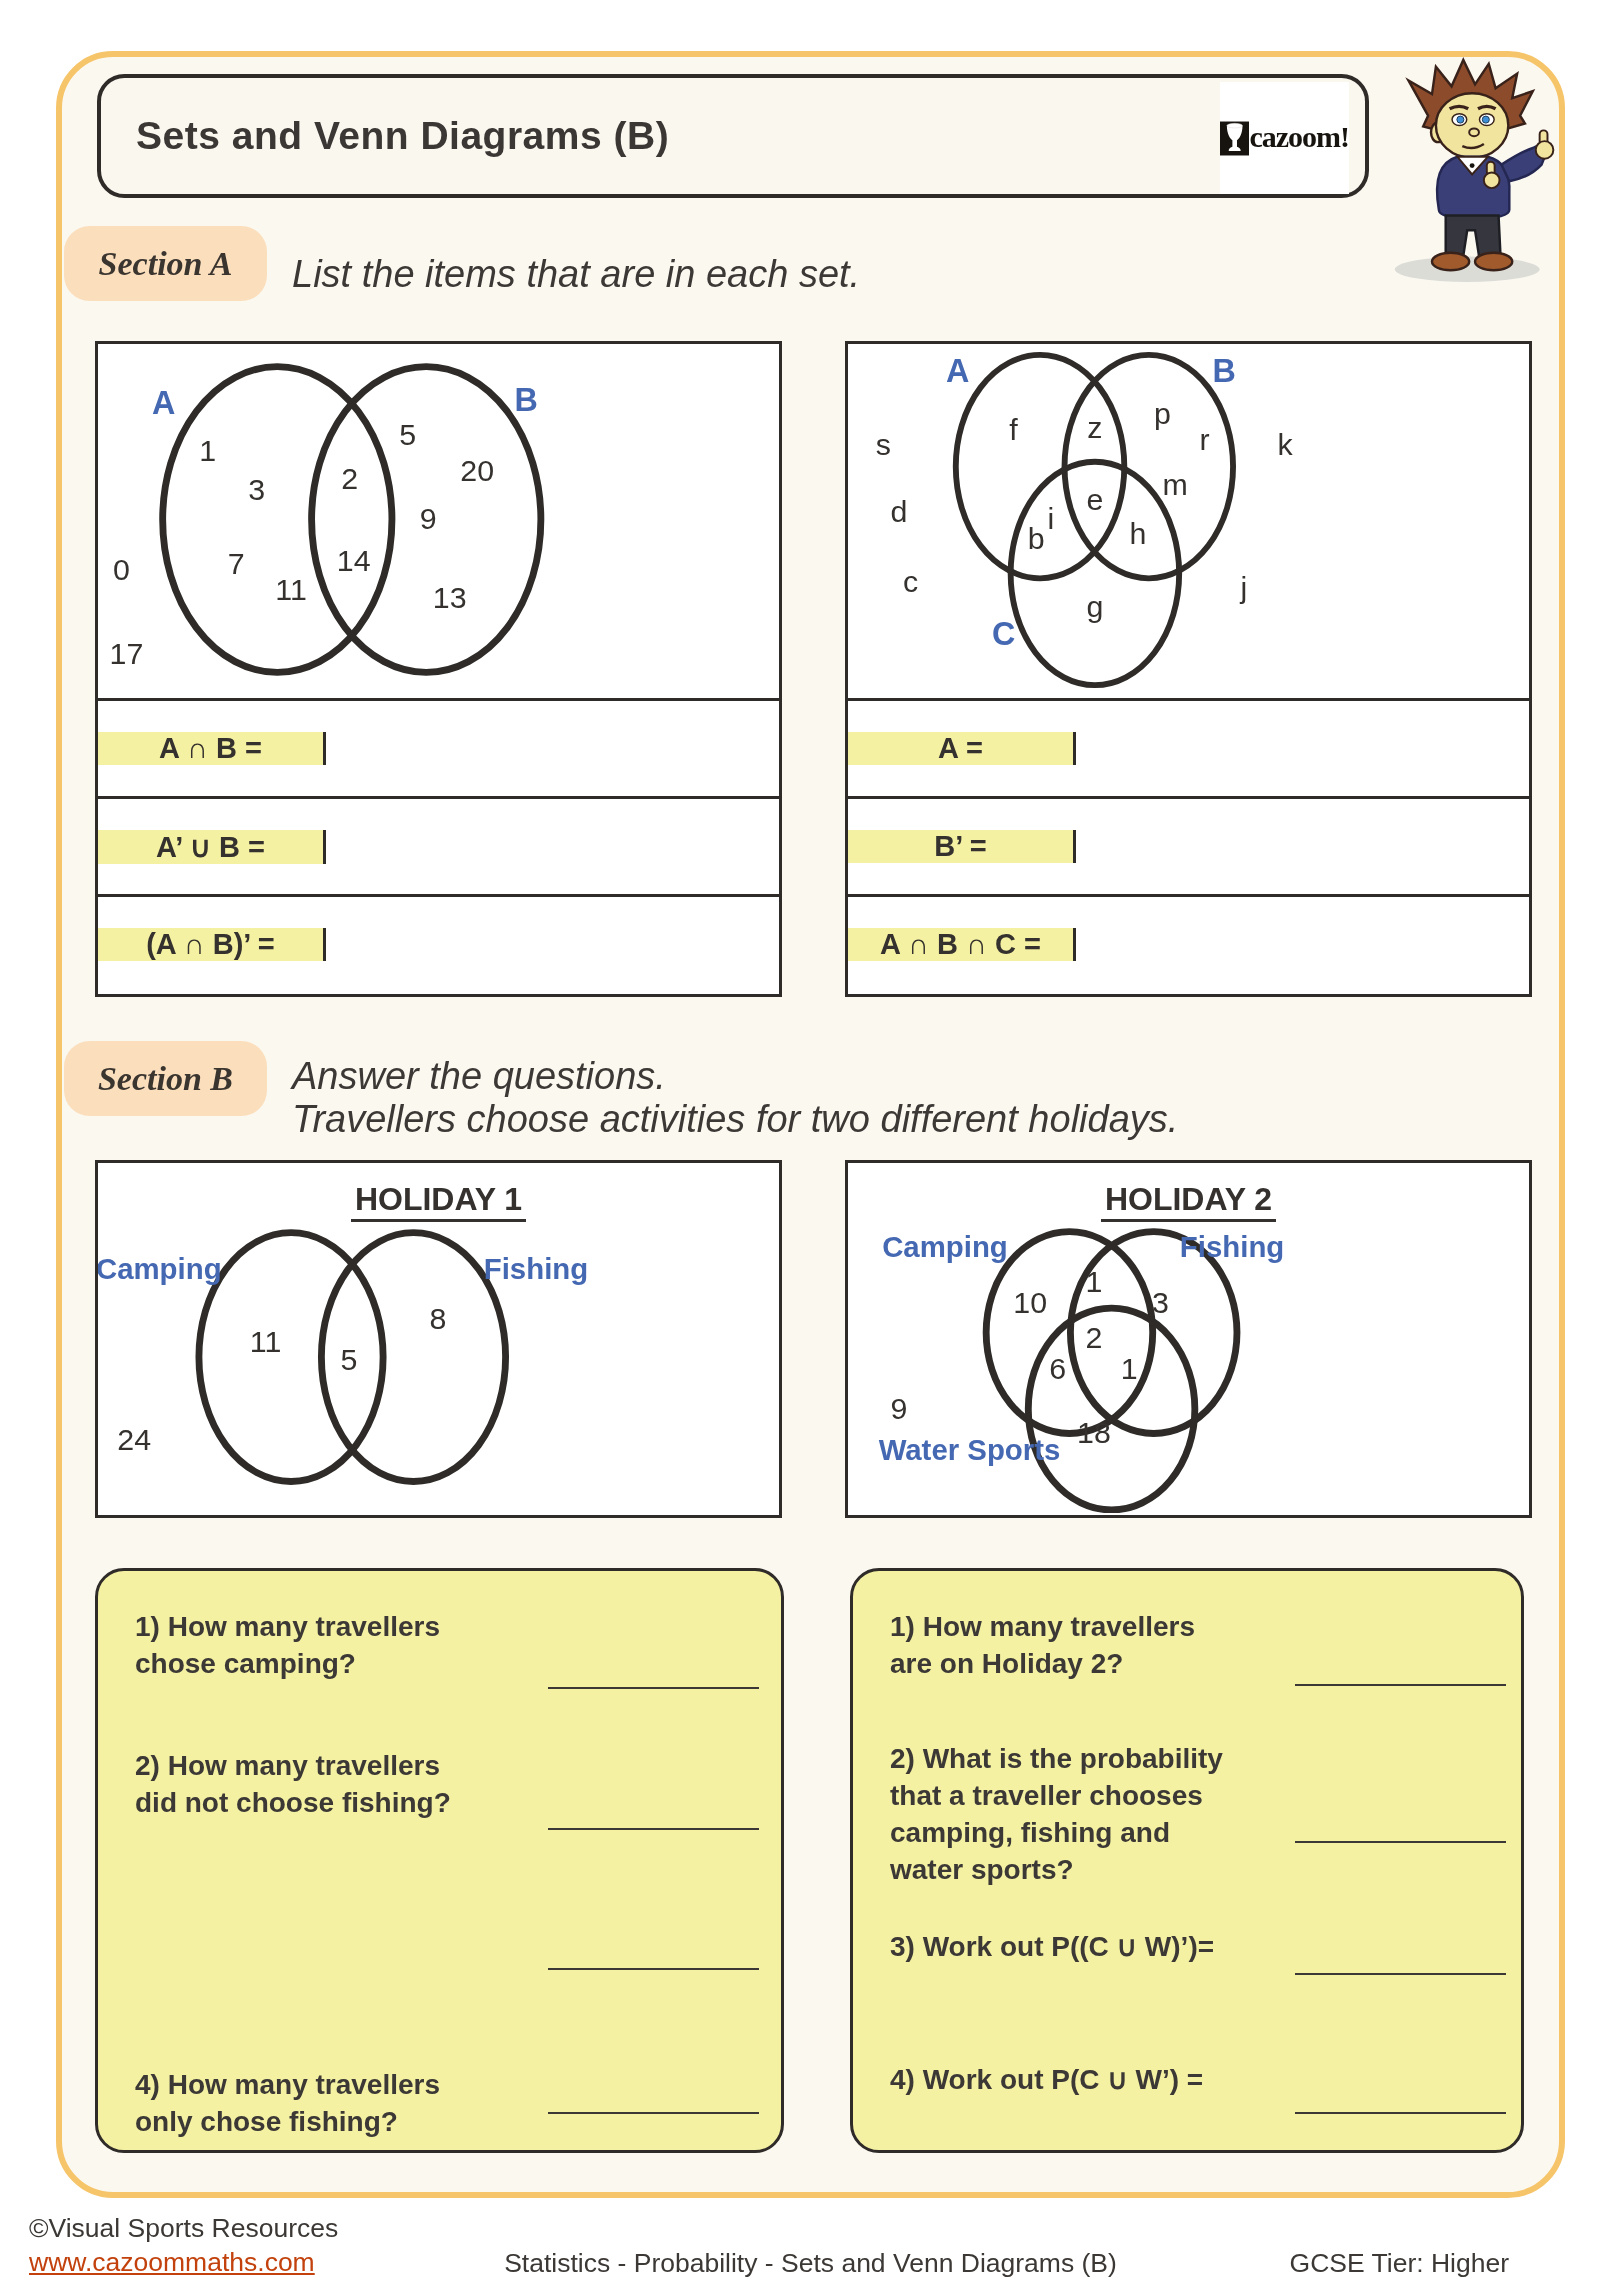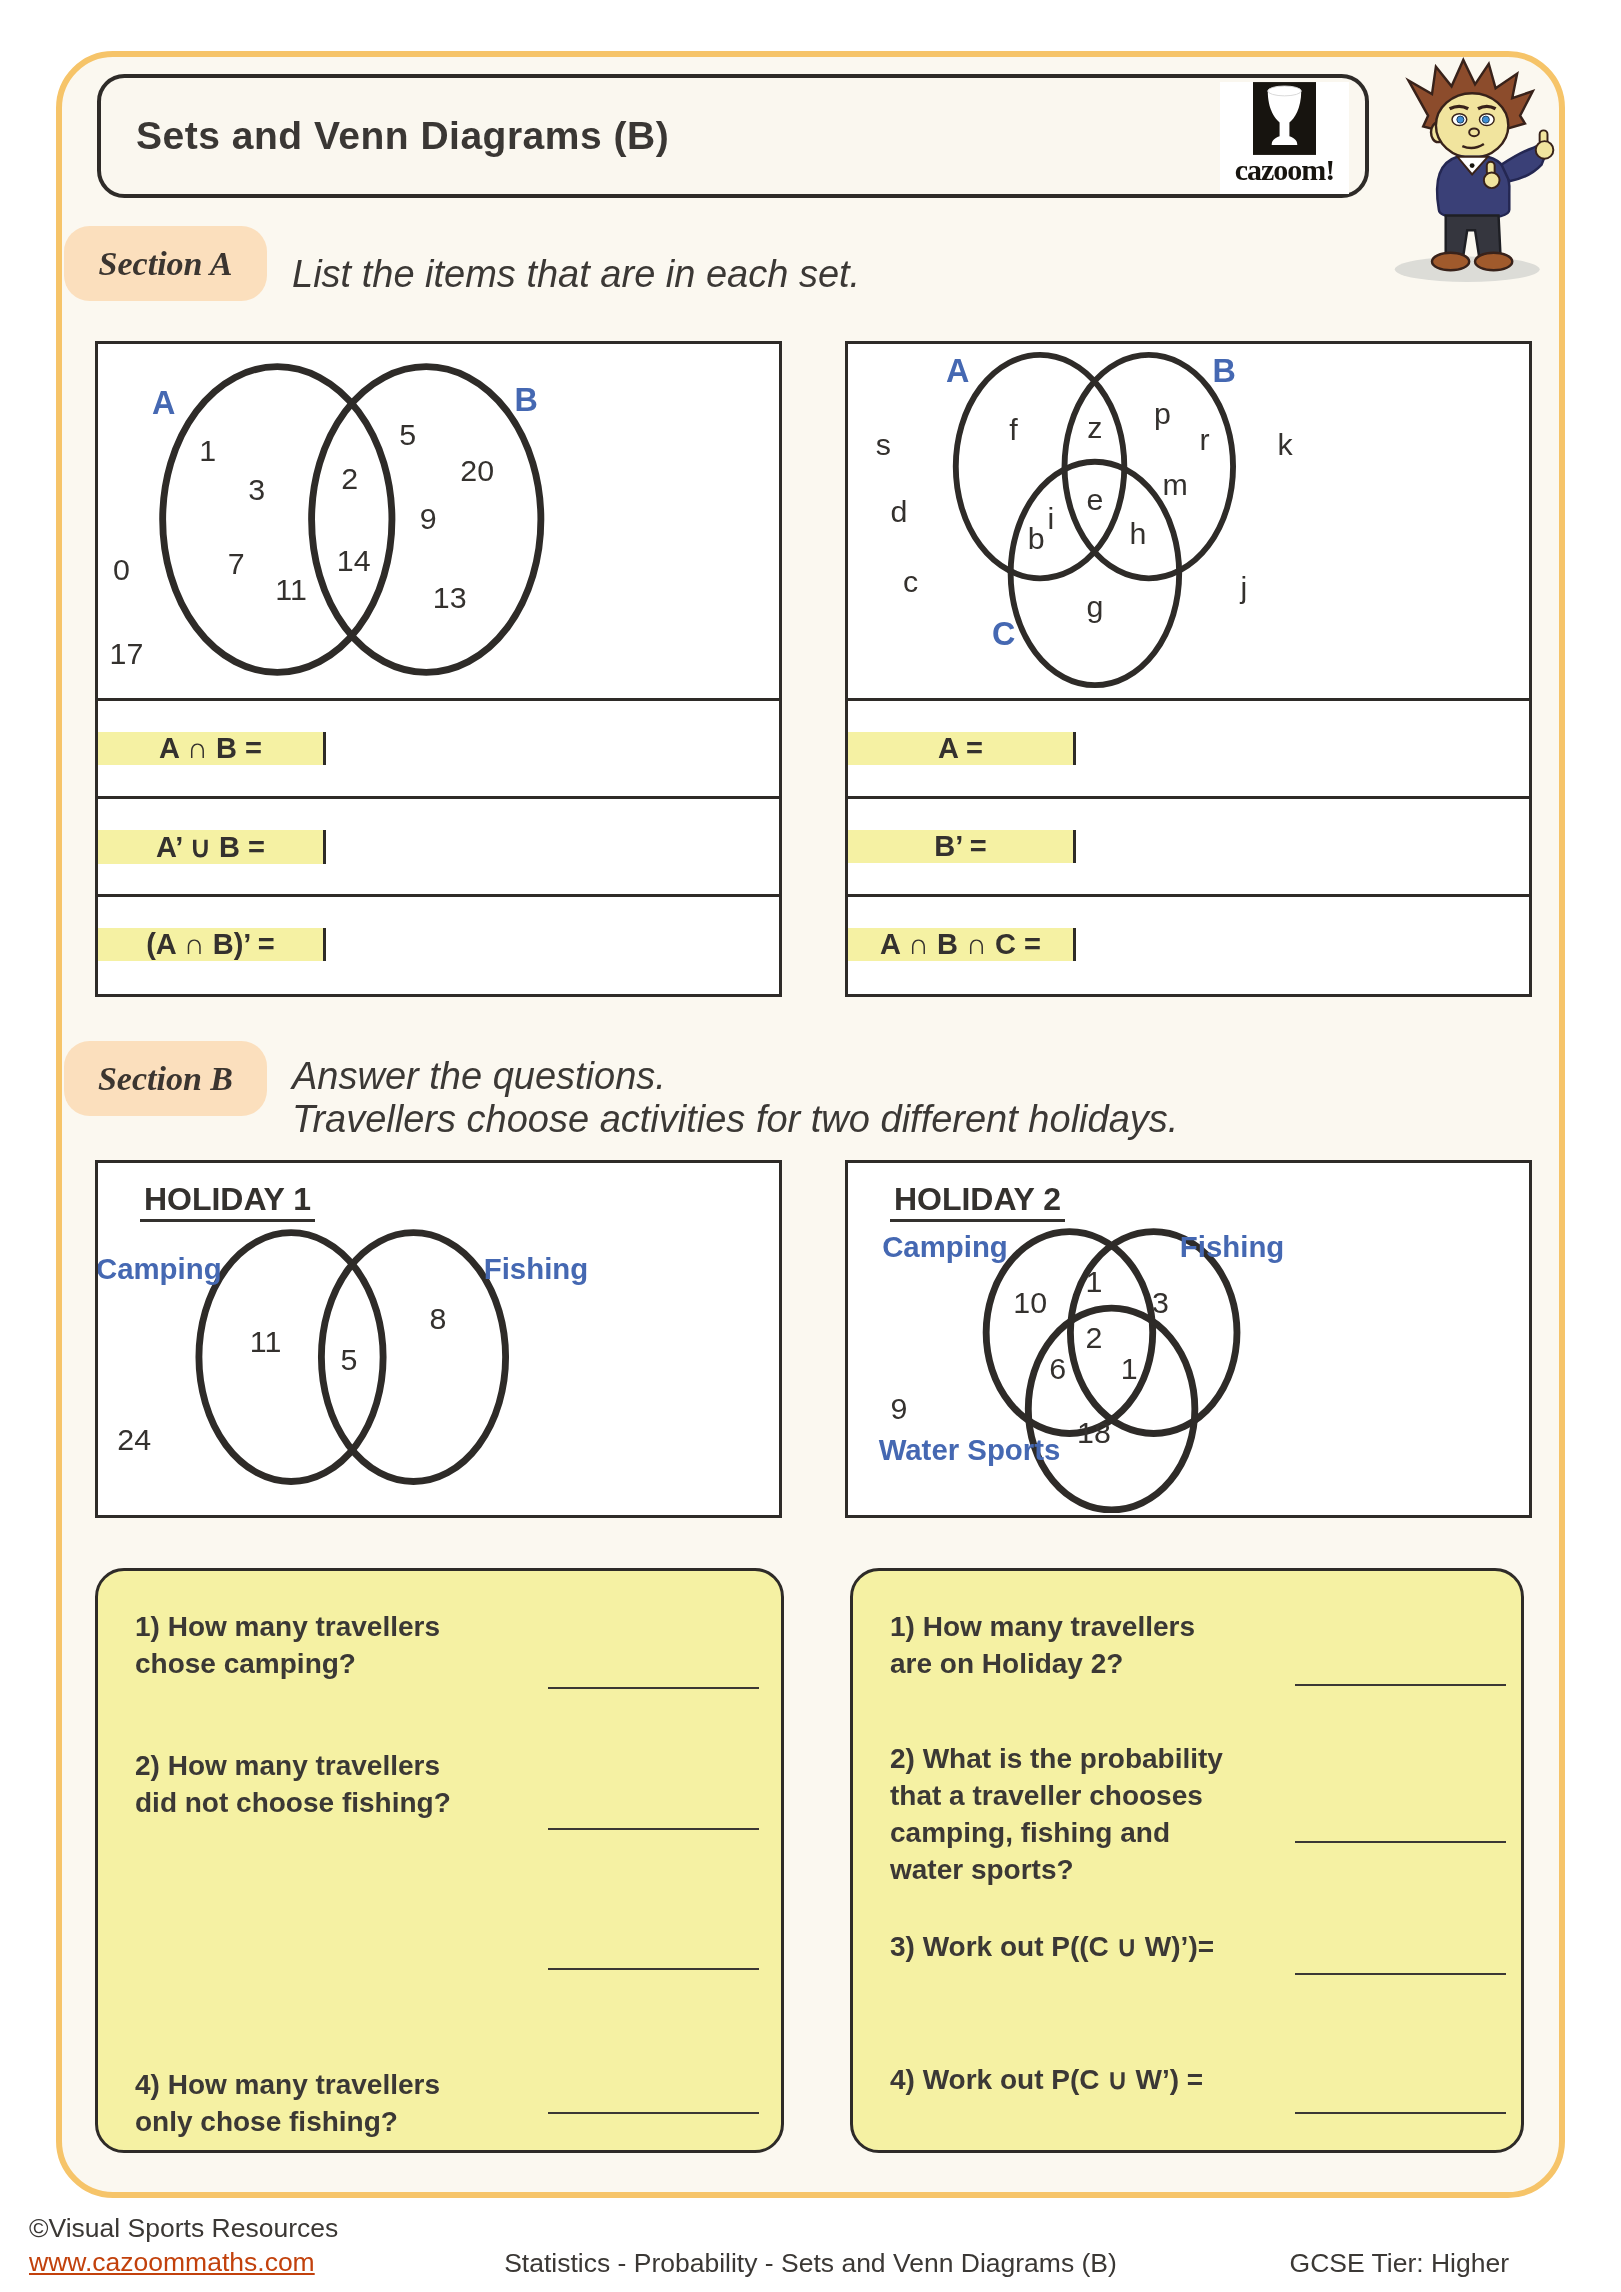--- a/index.html
+++ b/index.html
@@ -4,39 +4,39 @@
 <style>
   html,body{margin:0;padding:0;background:#ffffff;}
   .page{position:relative;width:1621px;height:2293px;background:#ffffff;overflow:hidden;
         font-family:"Liberation Sans",sans-serif;color:#3b3835;}
   .frame{position:absolute;left:56px;top:51px;width:1509px;height:2147px;box-sizing:border-box;
          border:6.9px solid #f6c469;border-radius:57px;background:#fbf8f0;}
   .title-box{position:absolute;left:97px;top:74px;width:1272px;height:124px;box-sizing:border-box;
              border:4.9px solid #2e2b28;border-radius:27.4px;background:#faf7ef;display:flex;align-items:center;}
   .title-text{margin-left:35px;font-size:39px;font-weight:bold;color:#3a3734;letter-spacing:0.5px;}
   .logo{position:absolute;left:1220px;top:82px;width:129px;height:112px;background:#ffffff;
-        display:flex;flex-direction:column;align-items:center;justify-content:flex-start;}
+        display:flex;flex-direction:row;align-items:center;justify-content:flex-start;}
   .logo-word{font-family:"Liberation Serif",serif;font-weight:bold;font-size:30px;color:#17140f;margin-top:-2px;letter-spacing:-1px;}
   .character{position:absolute;left:1377px;top:55px;}
   .pill{position:absolute;left:64px;width:203px;height:75px;background:#fbdfbd;border-radius:25.5px;
         display:flex;align-items:center;justify-content:center;}
   .pill span{font-family:"Liberation Serif",serif;font-style:italic;font-weight:bold;font-size:34px;color:#3b3530;}
   .instr{position:absolute;left:292px;font-family:Liberation Sans, sans-serif;font-style:italic;
          font-size:38px;color:#3b3835;line-height:43px;}
   .vbox{position:absolute;top:341px;width:687px;height:656px;box-sizing:border-box;
         border:3.9px solid #2e2b28;background:#ffffff;}
   .venn-area{position:relative;width:679px;height:354px;}
   .arow{display:flex;height:98px;box-sizing:border-box;border-top:3.9px solid #2e2b28;align-items:center;}
   .alabel{width:228px;box-sizing:border-box;border-right:3.9px solid #2e2b28;background:#f5f1a3;
           display:flex;align-items:center;justify-content:center;font-weight:bold;font-size:29px;color:#34312e;}
   .acell{flex:1;background:#ffffff;}
   .hbox{position:absolute;top:1160px;width:687px;height:358px;box-sizing:border-box;
         border:3.9px solid #2e2b28;background:#ffffff;}
-  .htitle{position:absolute;top:17.6px;left:0;width:100%;font-size:32px;font-weight:bold;
-          color:#34312e;padding-left:42px;}
+  .htitle{position:absolute;top:17.6px;left:0;width:100%;text-align:center;font-size:32px;font-weight:bold;
+          color:#34312e;}
   .htitle span{border-bottom:3.9px solid #34312e;padding:0 3.9px 2px 3.9px;}
   .qbox{position:absolute;top:1568px;height:585px;box-sizing:border-box;background:#f5f1a3;
         border:3.9px solid #2e2b28;border-radius:29px;}
   .q{position:absolute;left:37px;font-size:28px;font-weight:bold;line-height:37px;color:#3b3835;}
   .aline{position:absolute;width:211px;border-top:2px solid #3b3835;height:0;}
   .vtext{font-size:31px;fill:#34312e;}
   .vset{font-size:33px;font-weight:bold;fill:#4568b2;}
   .footer-copy{position:absolute;left:29px;top:2213px;font-size:26.5px;color:#3b3835;}
   .footer-link{position:absolute;left:29px;top:2247px;font-size:26.5px;color:#c2410c;text-decoration:underline;}
   .footer-center{position:absolute;left:0;top:2248px;width:1621px;text-align:center;font-size:26.5px;color:#3b3835;}

